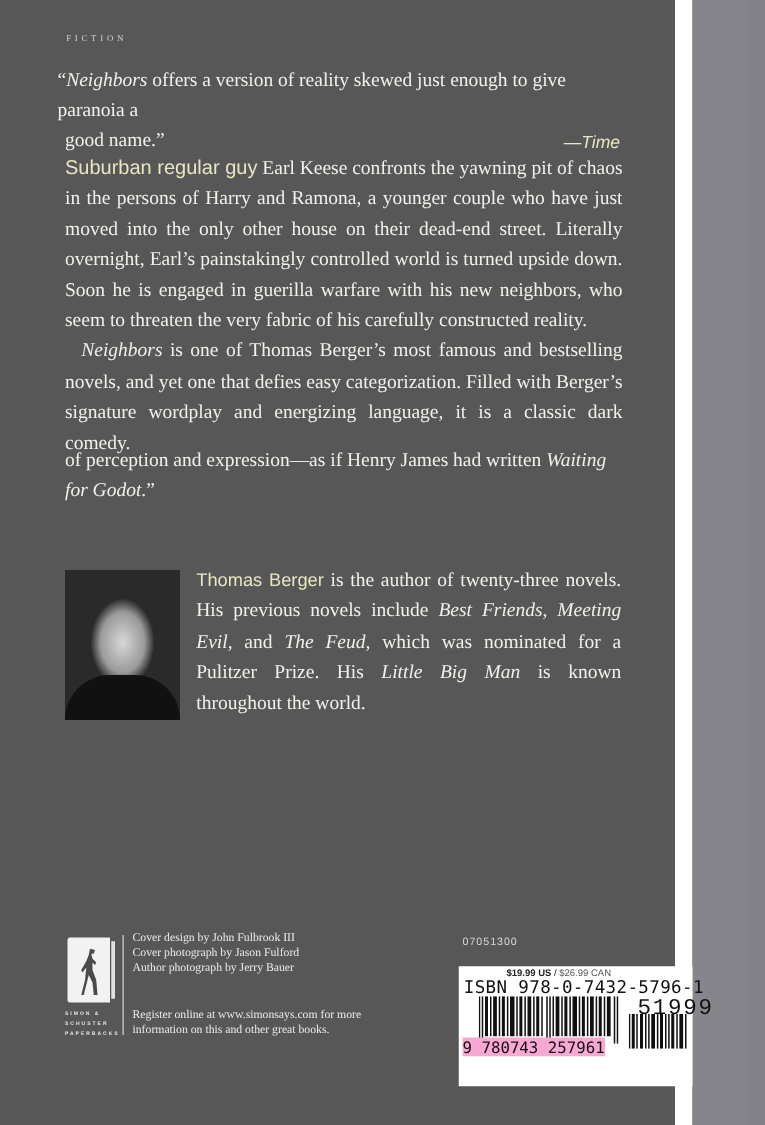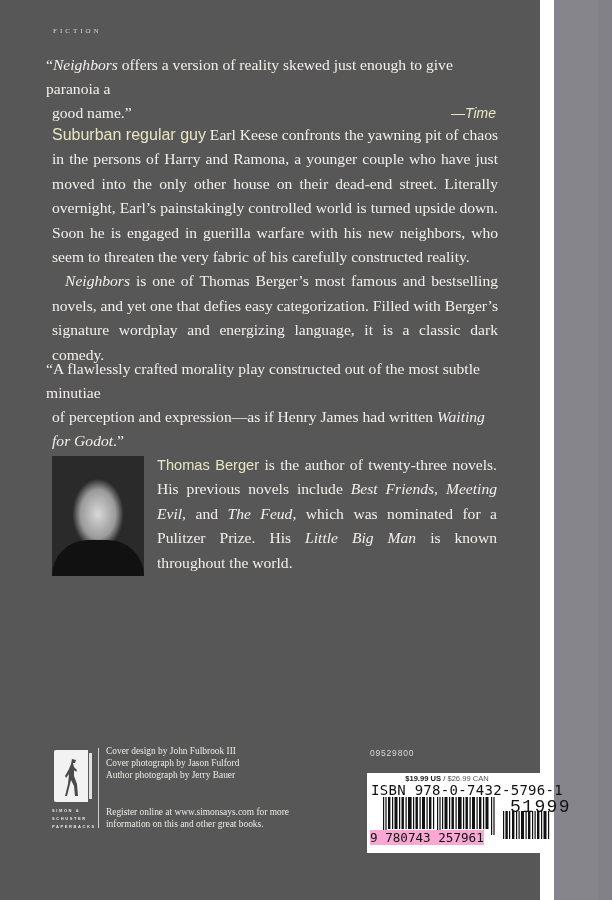--- a/index.html
+++ b/index.html
@@ -53,21 +53,21 @@
     .logo-book::after { content: ""; position: absolute; right: -4px; top: 3px; width: 3px; height: 46px; background: #e0e0e0; }
     .logo-figure { position: absolute; left: 10px; top: 8px; width: 16px; height: 40px; }
     .logo-text { position: absolute; left: 0; top: 59px; width: 44px; font-family: "Liberation Sans", sans-serif; font-size: 4px; font-weight: bold; letter-spacing: 1.6px; line-height: 8px; color: #e6e6e6; text-align: left; }
     .logo-divider { position: absolute; left: 98px; top: 748px; width: 1px; height: 80px; background: #d0d0d0; }
 
     .credits { position: absolute; left: 106px; top: 745px; font-size: 9.4px; line-height: 12px; color: #ecebe6; }
     .register { position: absolute; left: 106px; top: 806px; font-size: 9.4px; line-height: 12px; color: #ecebe6; }
 
     .code { position: absolute; left: 370px; top: 748px; font-family: "Liberation Sans", sans-serif; font-size: 8.5px; letter-spacing: 0.8px; color: #d9d9d9; }
 
-    .barcode-box { position: absolute; left: 367px; top: 773px; width: 187px; height: 80px; background: #ffffff; color: #111; }
+    .barcode-box { position: absolute; left: 367px; top: 773px; width: 187px; height: 96px; background: #ffffff; color: #111; }
     .price { position: absolute; left: 0; top: 1px; width: 160px; text-align: center; font-family: "Liberation Sans", sans-serif; font-size: 7.6px; }
     .price b { font-weight: bold; color: #222; }
     .price .can { color: #555; }
     .isbn { position: absolute; left: 4px; top: 9px; font-family: "DejaVu Sans Mono", monospace; font-size: 14px; letter-spacing: 0.3px; white-space: nowrap; }
     .addon-num { position: absolute; left: 143px; top: 24px; font-family: Liberation Mono, monospace; font-size: 18px; letter-spacing: 1.4px; }
     .bars-main { position: absolute; left: 16px; top: 24px; width: 112px; height: 38px; }
     .bars-addon { position: absolute; left: 136px; top: 38px; width: 48px; height: 28px; }
     .ean-digits { position: absolute; left: 3px; top: 57px; font-family: "DejaVu Sans Mono", monospace; font-size: 12.6px; white-space: nowrap; background: #f9a8d4; }
   </style>
 </head>
@@ -87,21 +87,20 @@
     <span class="attrib sans-accent">—Time</span>
   </div>
 </div>
 
 <div class="blurb serif">
   <p><span class="lead sans-accent">Suburban regular guy</span><span> Earl Keese confronts the yawning pit of chaos in the persons of Harry and Ramona, a younger couple who have just moved into the only other house on their dead-end street. Literally overnight, Earl’s painstakingly controlled world is turned upside down. Soon he is engaged in guerilla warfare with his new neighbors, who seem to threaten the very fabric of his carefully constructed reality.</span></p>
   <p class="indent"><i>Neighbors</i><span> is one of Thomas Berger’s most famous and bestselling novels, and yet one that defies easy categorization. Filled with Berger’s signature wordplay and energizing language, it is a classic dark comedy.</span></p>
 </div>
 
 <div class="quote2 serif">
-  <div>“A flawlessly crafted morality play constructed out of the most subtle minutiae</div>
   <div class="l2"><span>of perception and expression—as if Henry James had written </span><i>Waiting for Godot</i><span>.”</span></div>
 </div>
 
 <div class="author-photo">
   <div class="shoulders"></div>
 </div>
 
 <div class="author-bio serif">
   <span class="lead sans-accent">Thomas Berger</span><span> is the author of twenty-three novels. His previous novels include </span><i>Best Friends, Meeting Evil,</i><span> and </span><i>The Feud,</i><span> which was nominated for a Pulitzer Prize. His </span><i>Little Big Man</i><span> is known throughout the world.</span>
 </div>
@@ -123,21 +122,21 @@
 <div class="credits serif">
   <div>Cover design by John Fulbrook III</div>
   <div>Cover photograph by Jason Fulford</div>
   <div>Author photograph by Jerry Bauer</div>
 </div>
 <div class="register serif">
   <div>Register online at www.simonsays.com for more</div>
   <div>information on this and other great books.</div>
 </div>
 
-<div class="code">09529800</div>
+<div class="code">07051300</div>
 
 <div class="barcode-box">
   <div class="price"><b>$19.99 US</b><span> / </span><span class="can">$26.99 CAN</span></div>
   <div class="isbn">ISBN 978-0-7432-5796-1</div>
   <div class="addon-num">51999</div>
   <svg class="bars-main" viewBox="0 0 112 38" width="112" height="38">
     <g fill="#111">
       <rect x="0" y="0" width="1.2" height="38"></rect>
         <rect x="2.4" y="0" width="1.2" height="38"></rect>
       <rect x="5" y="0" width="2.4" height="32"></rect>

